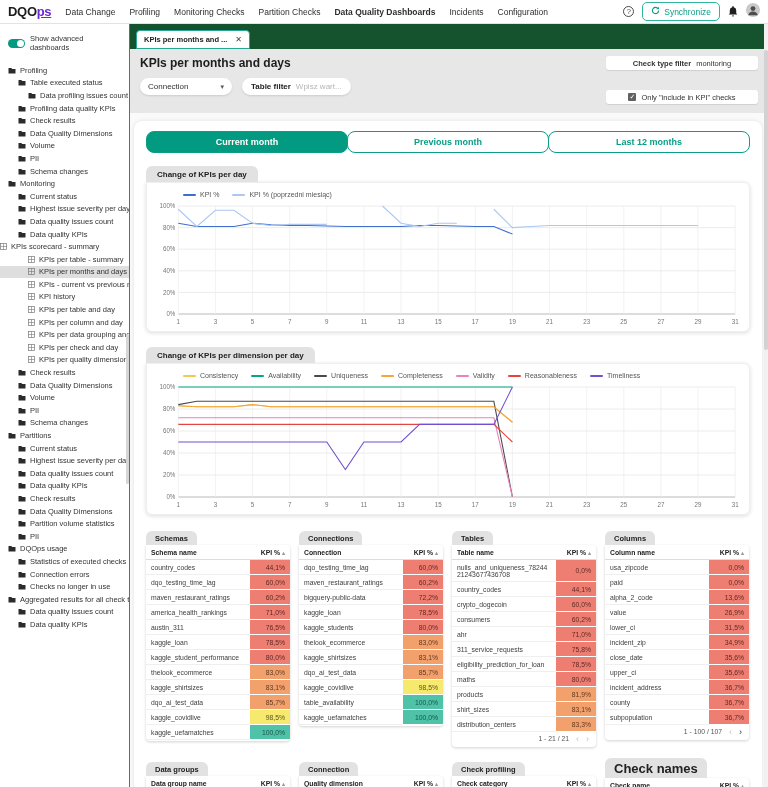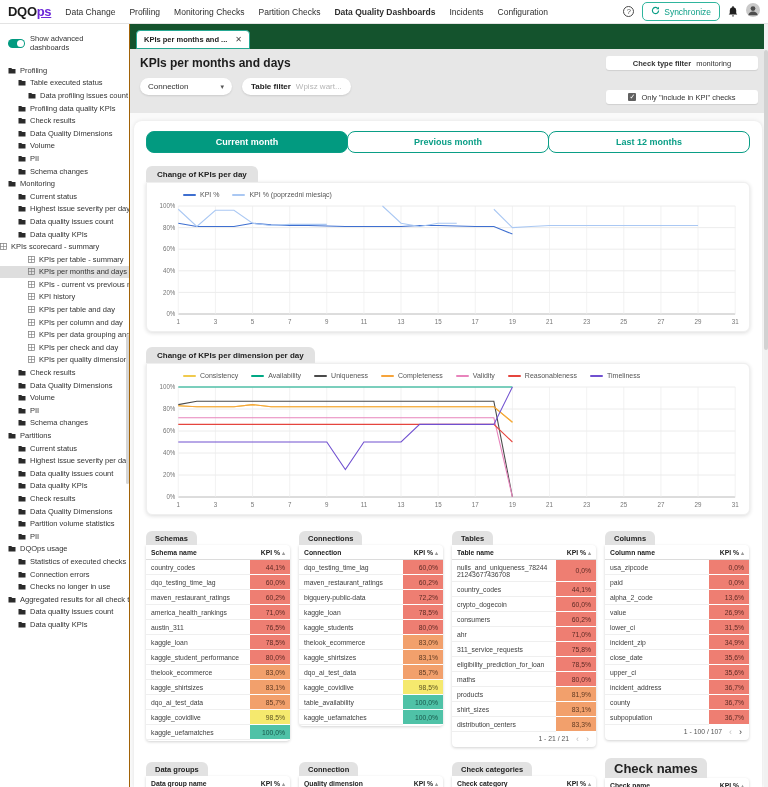--- a/index.html
+++ b/index.html
@@ -983,21 +983,21 @@
                   </tr>
                 </thead>
                 <tbody>
                   <tr>
                     <td class="name">Timeliness</td>
                     <td class="kpi" style="background: rgb(238, 126, 114); color: rgb(92, 42, 36);">55,4%</td>
                   </tr>
                 </tbody>
               </table>
             </div></div>
-          <div class="tcard"><div class="section-chip" style="font-size: 7.5px; padding: 3px 9px 2px;">Check categories</div><div class="tcard-body">
+          <div class="tcard"><div class="section-chip" style="font-size: 7.5px; padding: 3px 9px 2px;">Check profiling</div><div class="tcard-body">
               <table>
                 <thead>
                   <tr>
                     <th>Check category</th>
                     <th class="kpi-th"><span>KPI %</span> <span class="sort">▴</span></th>
                   </tr>
                 </thead>
                 <tbody>
                   <tr>
                     <td class="name">patterns</td>

